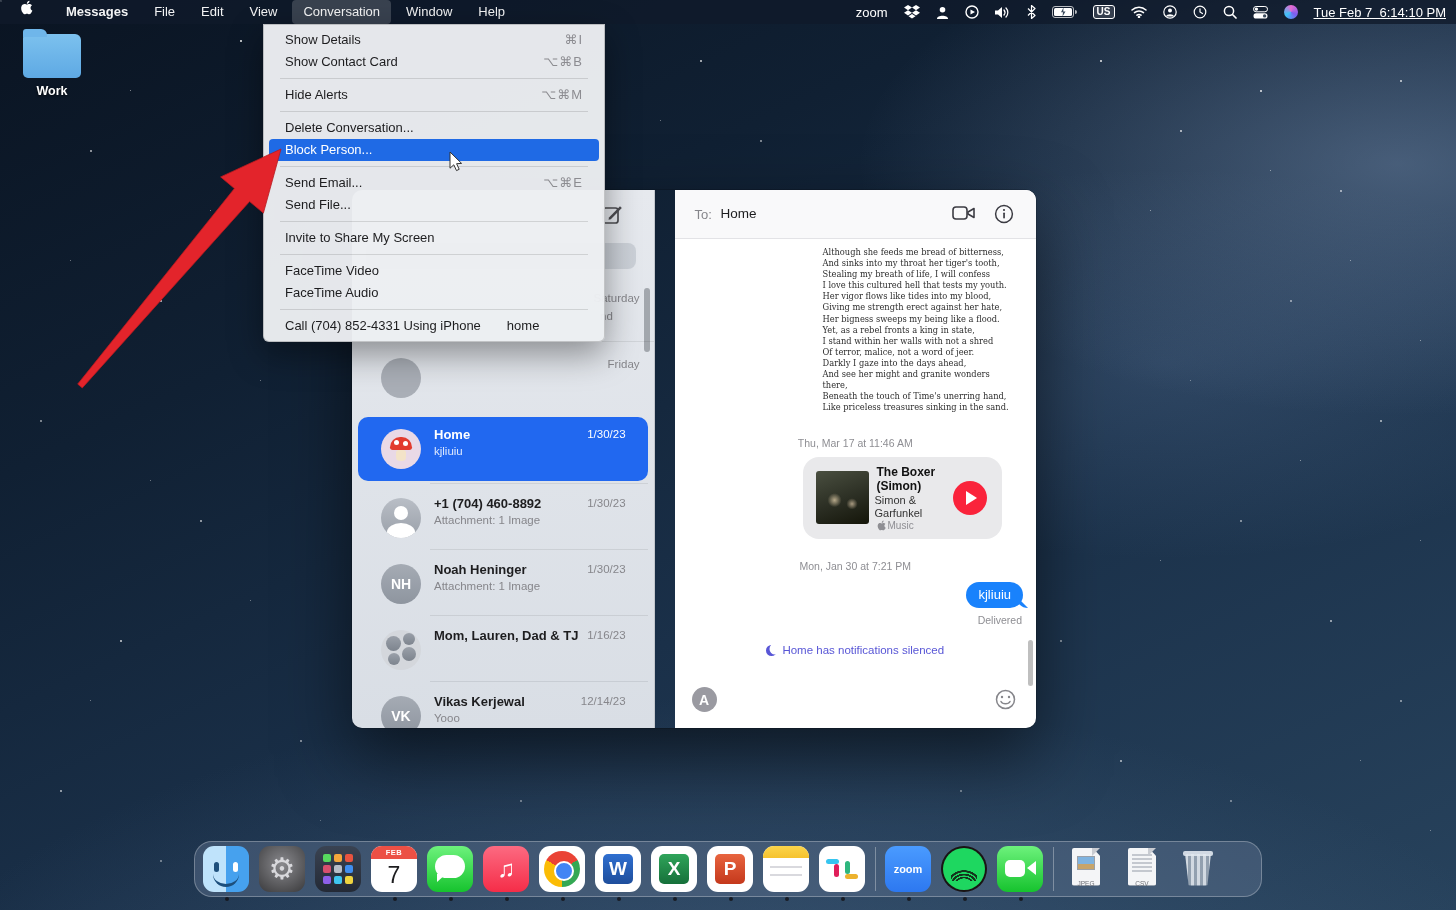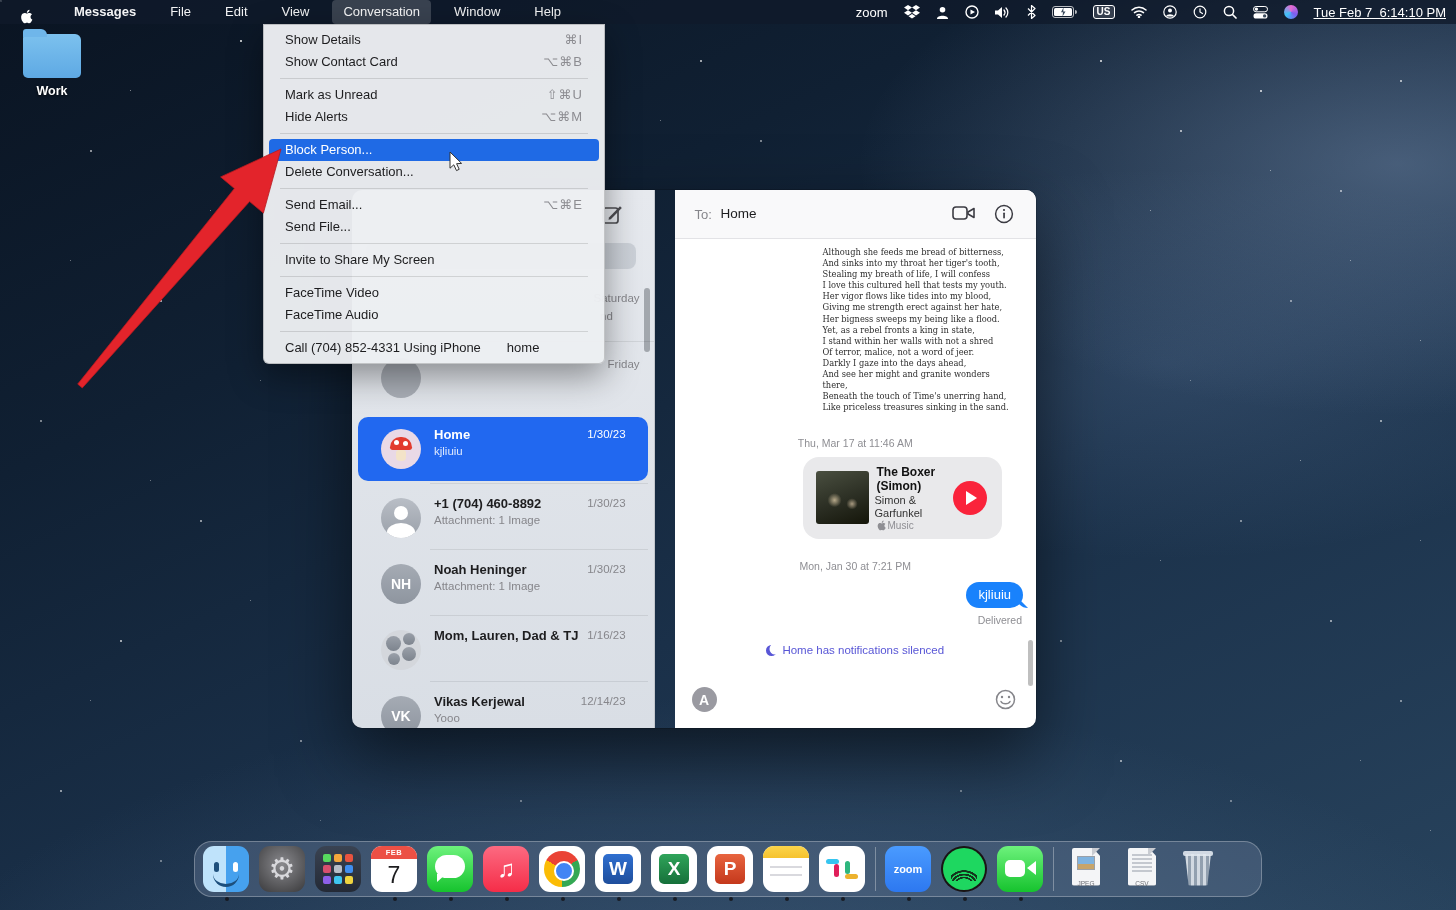--- a/index.html
+++ b/index.html
@@ -28,21 +28,21 @@
     70px 260px 0 rgba(255,255,255,.5), 260px 380px 0 rgba(255,255,255,.5), 150px 480px 0 rgba(255,255,255,.5),
     250px 600px 0 rgba(255,255,255,.5), 90px 700px 0 rgba(255,255,255,.5), 320px 820px 0 rgba(255,255,255,.4),
     1150px 210px 0 rgba(255,255,255,.6), 1270px 170px 0 rgba(255,255,255,.6), 1350px 260px 0 rgba(255,255,255,.6),
     1420px 340px 0 rgba(255,255,255,.6), 1190px 380px 0 rgba(255,255,255,.5), 1300px 460px 0 rgba(255,255,255,.6),
     1420px 540px 0 rgba(255,255,255,.5), 1160px 560px 0 rgba(255,255,255,.5), 1360px 760px 0 rgba(255,255,255,.5),
     1430px 830px 0 rgba(255,255,255,.5), 720px 230px 0 rgba(255,255,255,.4), 660px 120px 0 rgba(255,255,255,.5); }
 
   
   .menubar { position:absolute; top:0; left:0; width:1456px; height:24px; background:rgba(16,26,42,.78);
     display:flex; align-items:center; color:rgba(255,255,255,.95); font-size:13px; z-index:40; }
-  .menubar-left { display:flex; align-items:flex-end; gap:12px; }
+  .menubar-left { display:flex; align-items:flex-start; gap:4px; }
   .mb-apple { padding:0 18px 0 20px; display:flex; align-items:center; }
   .mb-item { padding:0 11px; height:24px; line-height:24px; border-radius:4px; }
   .mb-item.app { font-weight:bold; }
   .mb-item.active { background:rgba(255,255,255,.18); }
   .menubar-right { position:absolute; right:10px; top:0; height:24px; display:flex; align-items:center; gap:16px; }
   .mb-status { display:flex; align-items:center; color:#fff; }
   .kbd-badge { font-size:10px; font-weight:bold; border:1.5px solid #fff; border-radius:3px; padding:0 3px; line-height:12px; background:rgba(255,255,255,.15); }
   .mb-clock { font-size:13px; white-space:pre;text-decoration:underline; }
   .siri-dot { width:14px; height:14px; border-radius:50%; background:conic-gradient(#e86bd0,#7a5df0,#3fc3f7,#e86bd0); }
 
@@ -466,33 +466,29 @@
     <div class="dd-item">
         <span>Show Details</span>
         <span class="sc">⌘I</span>
       </div>
     <div class="dd-item">
         <span>Show Contact Card</span>
         <span class="sc">⌥⌘B</span>
       </div>
     <div class="dd-sep"></div>
     <div class="dd-item">
-        <span>Mark as Unread</span>
-        <span class="sc">⇧⌘U</span>
-      </div>
-    <div class="dd-item">
         <span>Hide Alerts</span>
         <span class="sc">⌥⌘M</span>
       </div>
     <div class="dd-sep"></div>
+    <div class="dd-item">
+        <span>Delete Conversation...</span>
+      </div>
     <div class="dd-item hl">
         <span>Block Person...</span>
-      </div>
-    <div class="dd-item">
-        <span>Delete Conversation...</span>
       </div>
     <div class="dd-sep"></div>
     <div class="dd-item">
         <span>Send Email...</span>
         <span class="sc">⌥⌘E</span>
       </div>
     <div class="dd-item">
         <span>Send File...</span>
       </div>
     <div class="dd-sep"></div>

